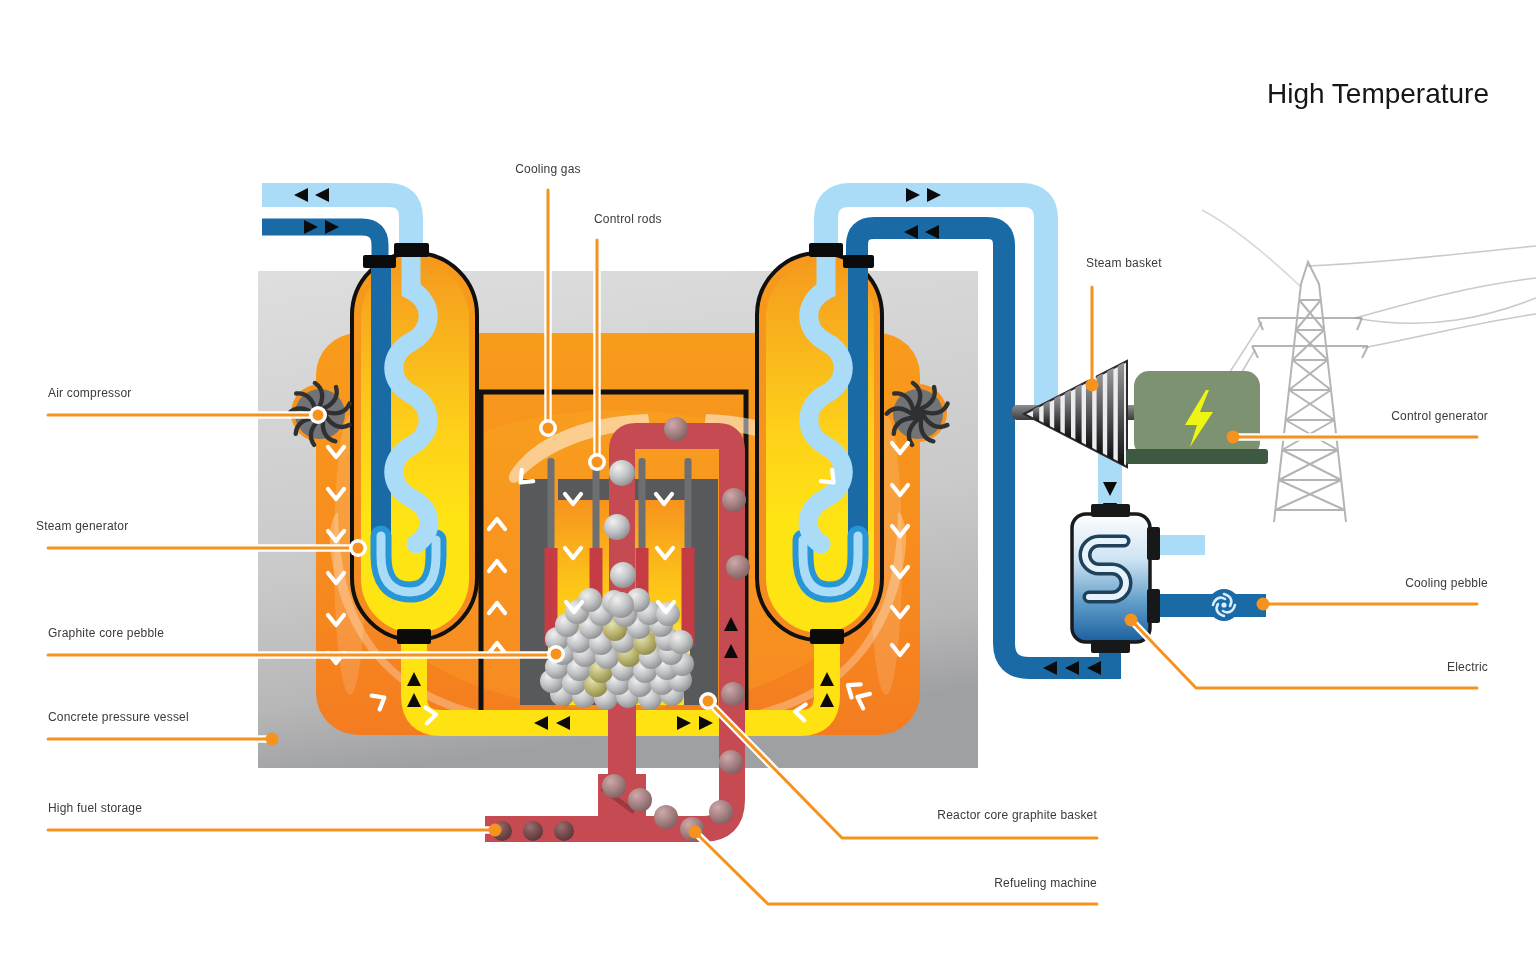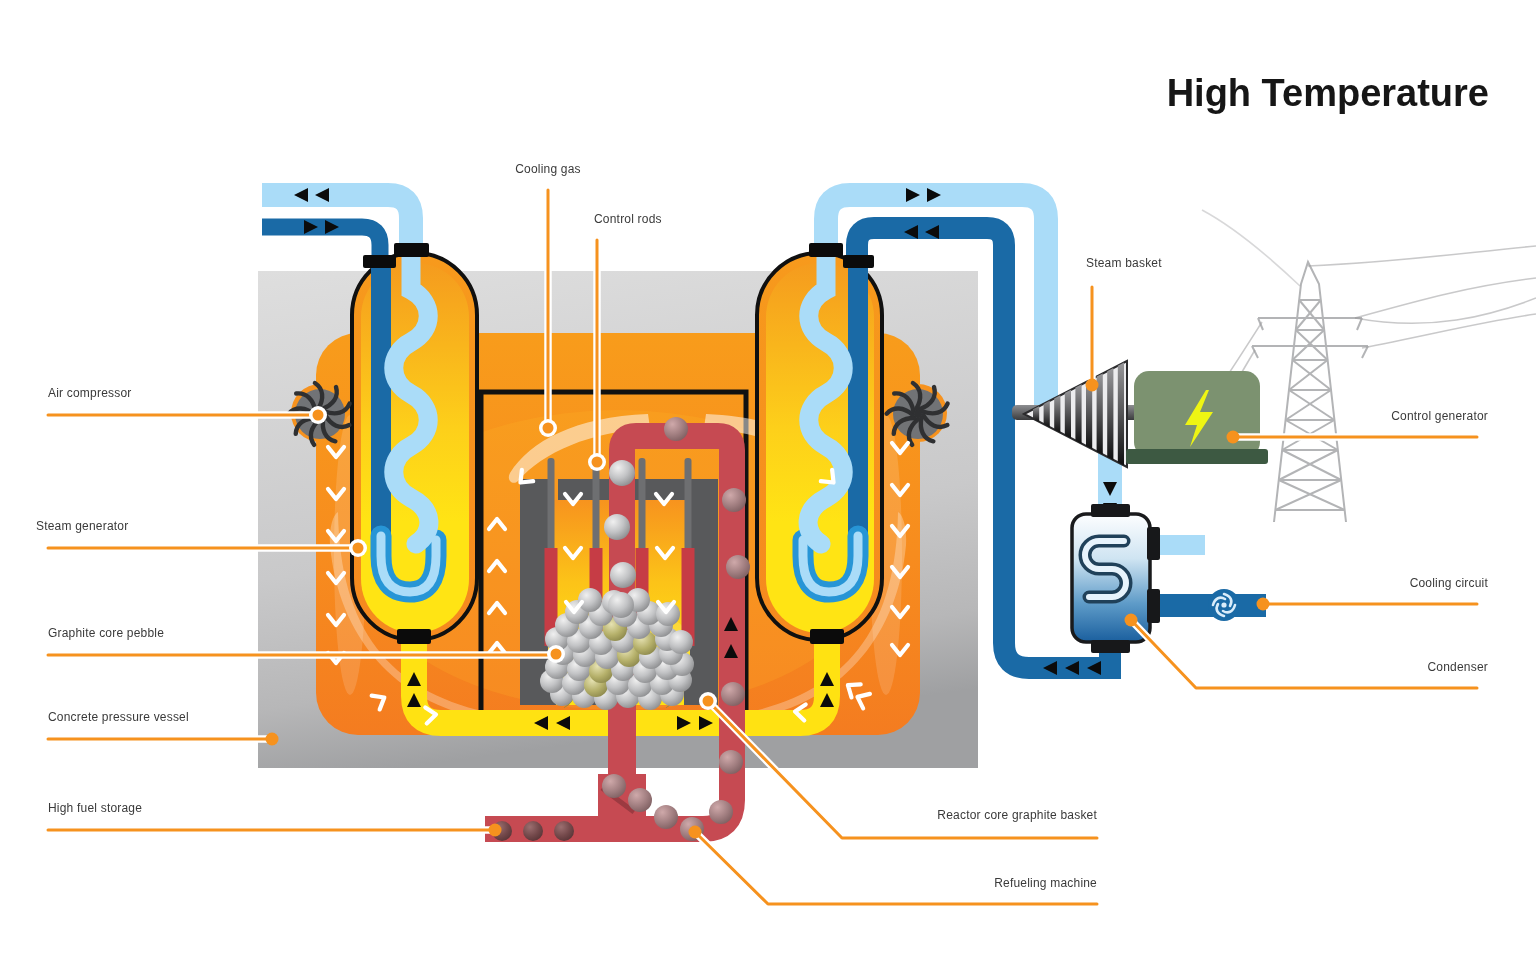--- a/index.html
+++ b/index.html
@@ -14,21 +14,21 @@
   #lbl-sfs{left:48px;top:801px}
   #lbl-cg{left:448px;top:162px;width:200px;text-align:center}
   #lbl-cr{left:594px;top:212px}
   #lbl-st{left:1086px;top:256px}
   #lbl-eg{right:48px;top:409px}
   #lbl-cc{right:48px;top:576px}
   #lbl-cond{right:48px;top:660px}
   #lbl-rcgb{right:439px;top:808px}
   #lbl-rm{right:439px;top:876px}
   #diagram-title{position:absolute;right:47px;top:70px;text-align:right;
-     font-size:38px;font-weight:bold;color:#161616;line-height:47px;}
+     font-size:28px;font-weight:normal;color:#161616;line-height:47px;}
 </style>
 </head>
 <body>
 
 <div id="stage">
 <svg width="1536" height="960" viewBox="0 0 1536 960">
 <defs>
   <linearGradient id="vesselG" x1="0" y1="0" x2="0.2" y2="1">
     <stop offset="0" stop-color="#dedede"></stop>
           <stop offset=".6" stop-color="#c9c9ca"></stop>
@@ -481,17 +481,17 @@
 </div>
 <div class="lbl" id="lbl-cg">Cooling gas</div>
 <div class="lbl" id="lbl-cr">Control rods</div>
 <div class="lbl" id="lbl-st">Steam basket</div>
 <div class="lbl" id="lbl-eg">Control generator</div>
 <div class="lbl" id="lbl-air">Air compressor</div>
 <div class="lbl" id="lbl-sg">Steam generator</div>
 <div class="lbl" id="lbl-gfp">Graphite core pebble</div>
 <div class="lbl" id="lbl-cpv">Concrete pressure vessel</div>
 <div class="lbl" id="lbl-sfs">High fuel storage</div>
-<div class="lbl" id="lbl-cc">Cooling circuit</div>
-<div class="lbl" id="lbl-cond">Condenser</div>
+<div class="lbl" id="lbl-cc">Cooling pebble</div>
+<div class="lbl" id="lbl-cond">Electric</div>
 <div class="lbl" id="lbl-rcgb">Reactor core graphite basket</div>
 <div class="lbl" id="lbl-rm">Refueling machine</div>
 </div>
 
 </body></html>

